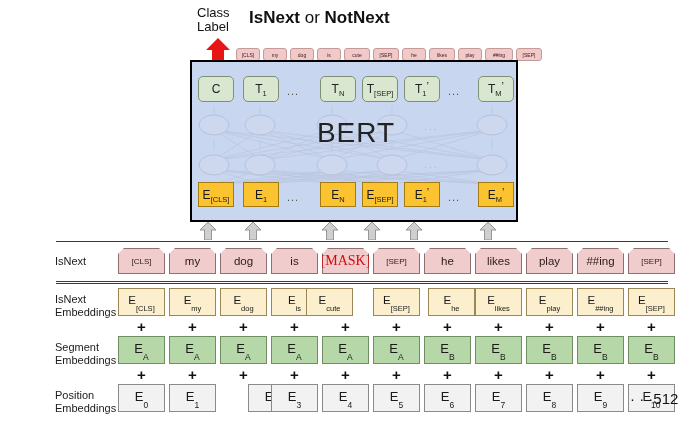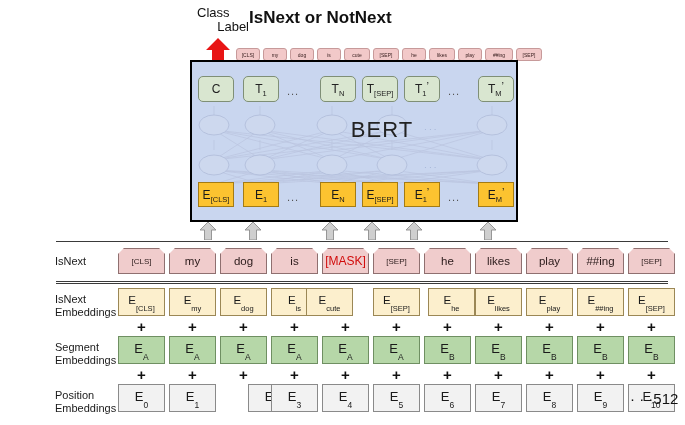--- a/index.html
+++ b/index.html
@@ -16,43 +16,43 @@
   
   .abs{position:absolute;}
 
   
   #class-label{
     left:197px;top:6px;width:52px;
     font-size:13px;line-height:14px;color:#111;
     text-align:left;
   }
   #class-label .l1{display:block;}
-  #class-label .l2{display:block;text-align:right;}
+  #class-label .l2{display:block;}
 
   
   #isnext{
     left:249px;top:8px;
     font-size:17px;font-weight:bold;color:#111;
     white-space:nowrap;
   }
-  #isnext .or{font-weight:bold;}
+  #isnext .or{font-weight:normal;}
 
   
   #red-arrow{left:205px;top:38px;width:26px;height:28px;}
 
   
   #bert-box{
     left:190px;top:60px;width:328px;height:162px;
     background:#c9d6ef;
     border:2px solid #000;
     box-sizing:border-box;
   }
   #bert-label{
     left:0;top:55px;width:328px;text-align:center;
-    font-size:22px;color:#222;letter-spacing:1px;padding-left:26px;
+    font-size:28px;color:#222;letter-spacing:1px;
   }
   #bert-net{left:0;top:0;width:328px;height:162px;}
 
   
   .outbox{
     position:absolute;top:76px;width:36px;height:26px;
     background:#d9e6d0;border:1.5px solid #7f8f76;border-radius:5px;
     box-sizing:border-box;
     font-size:12px;color:#222;
     display:flex;align-items:center;justify-content:center;
@@ -100,21 +100,21 @@
   .intok{
     position:absolute;top:248px;width:47px;height:26px;
     background:#f0cccc;border:1px solid #8f7070;
     box-sizing:border-box;
     font-size:11.5px;color:#2a1a1a;
     display:flex;align-items:center;justify-content:center;
     
     clip-path:polygon(6px 0, calc(100% - 6px) 0, 100% 6px, 100% 100%, 0 100%, 0 6px);
   }
   .intok.small{font-size:8px;}
-  .intok.mask{color:#d10b0b;font-size:12px;}
+  .intok.mask{color:#d10b0b;font-size:14px;font-family:Liberation Serif, serif;}
 
   
   .tokemb{
     position:absolute;top:288px;width:47px;height:28px;
     background:#fcefcd;border:1px solid #9b8755;
     box-sizing:border-box;
     font-size:11.5px;color:#1a1a1a;
     display:flex;align-items:center;justify-content:center;
   }
   .tokemb sub{font-size:7.5px;position:relative;top:3px;}

